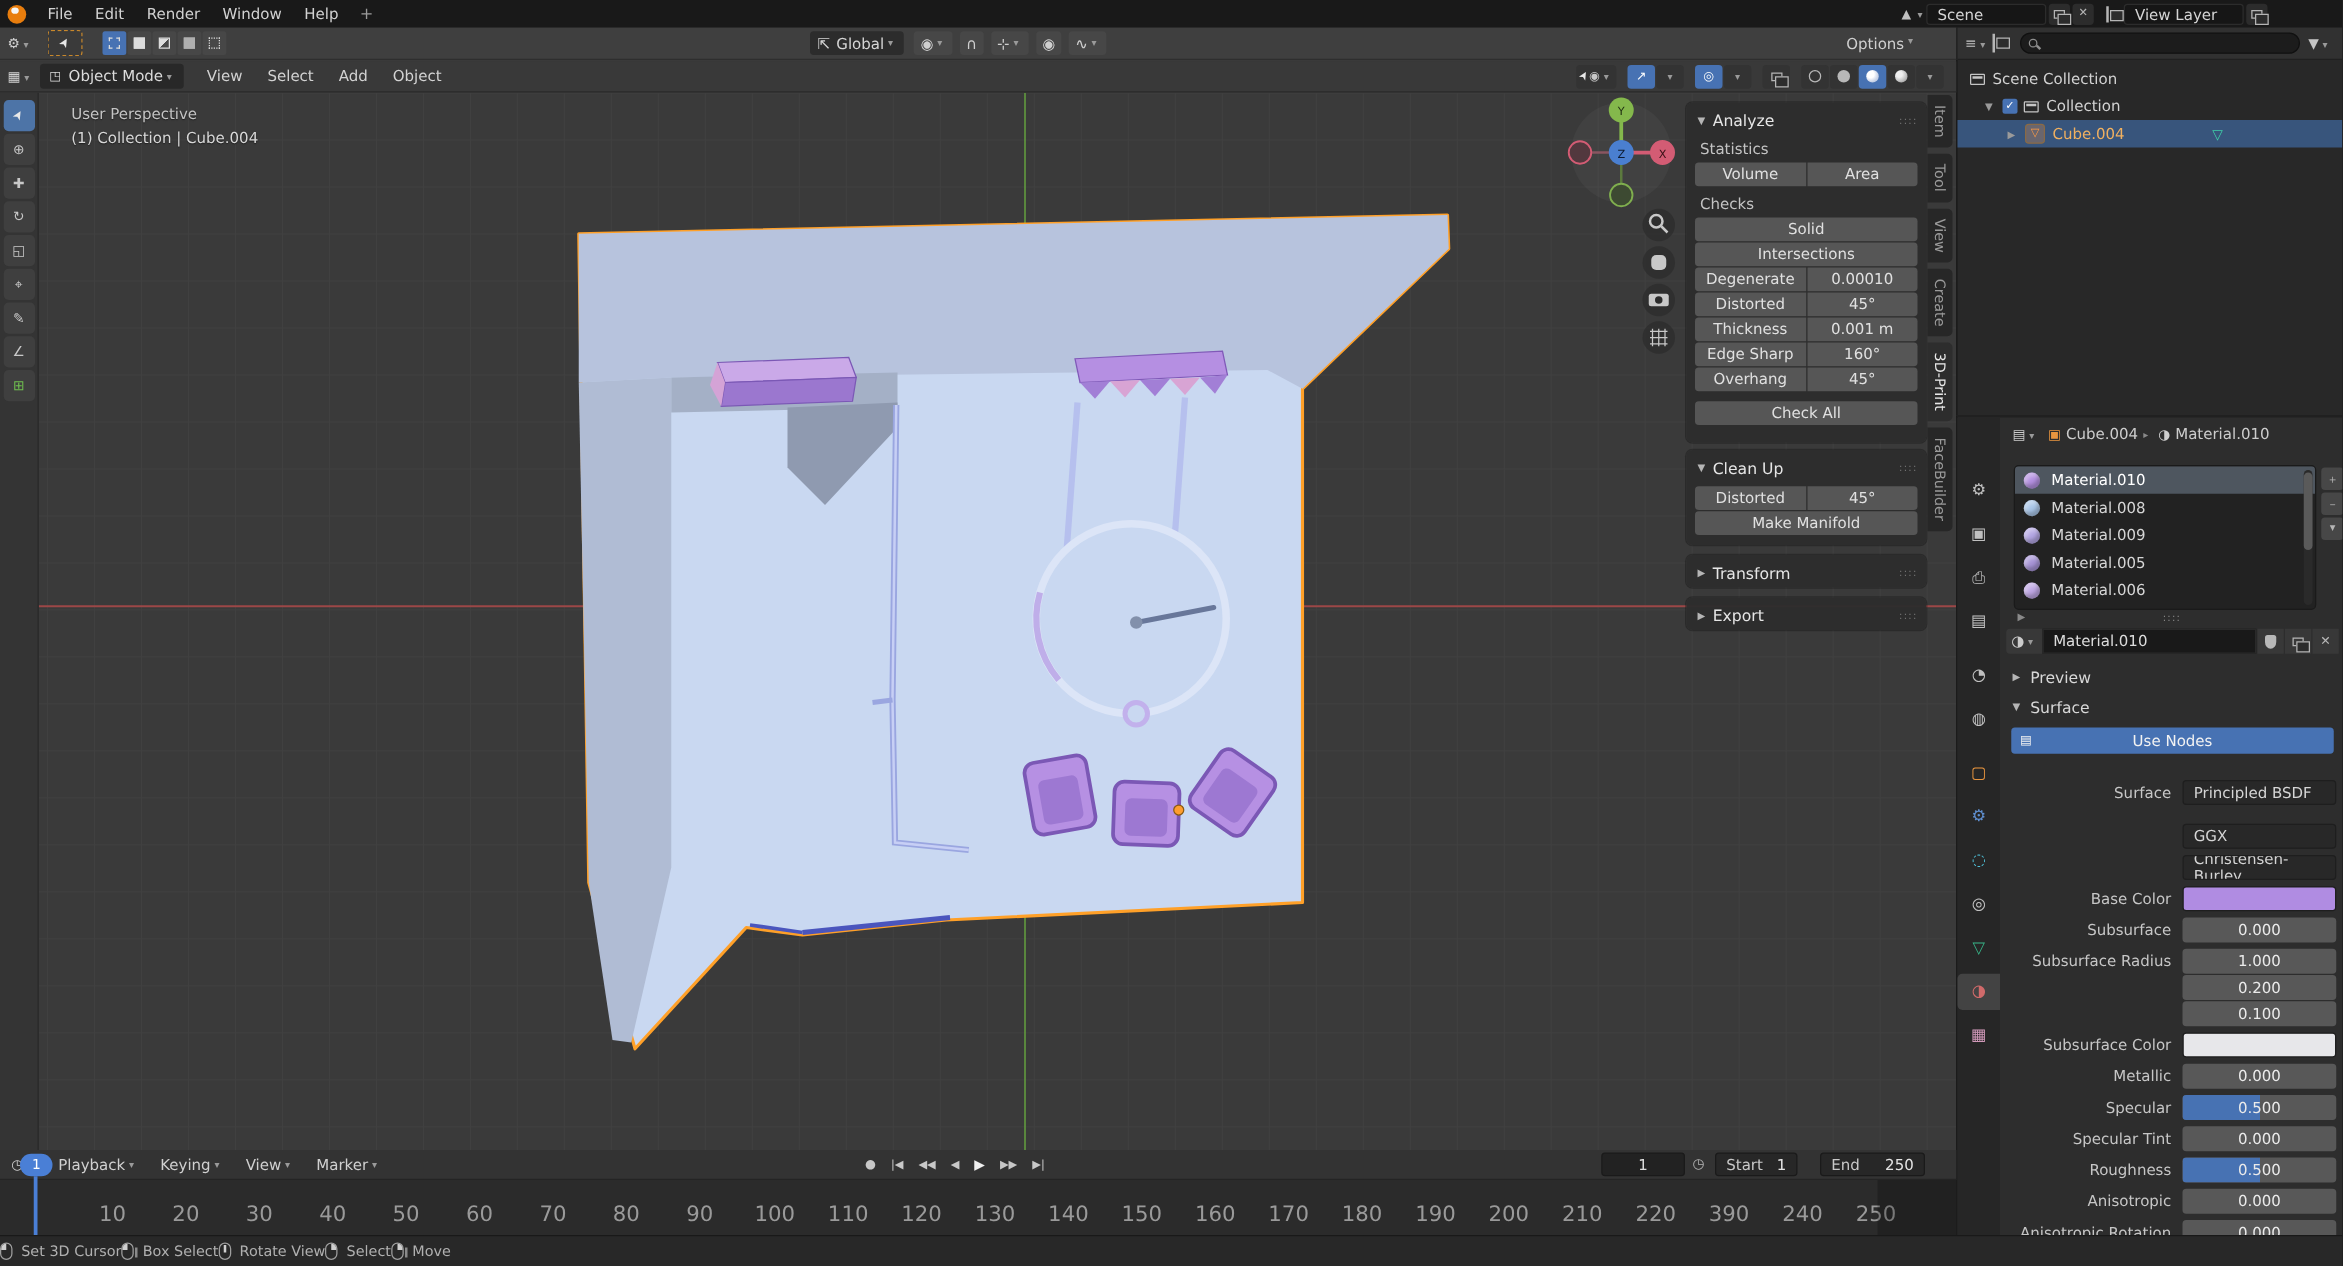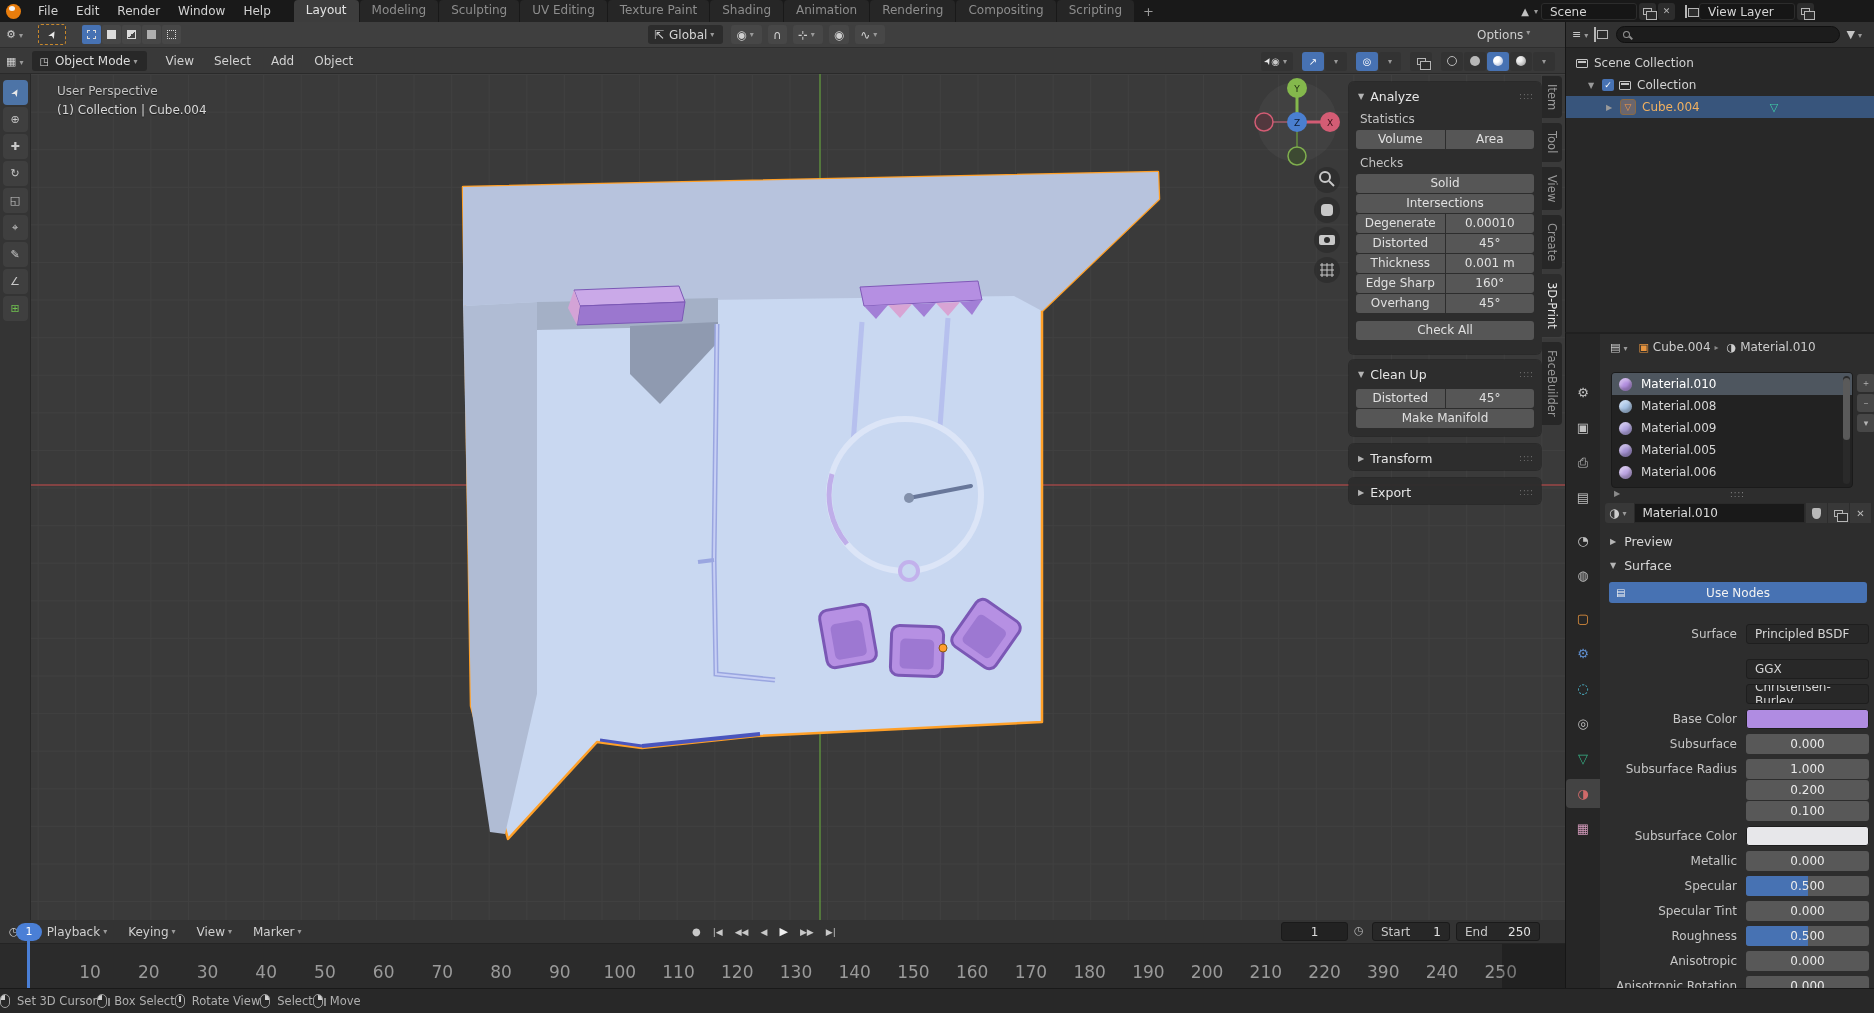--- a/index.html
+++ b/index.html
@@ -181,33 +181,20 @@
   <div id="topbar">
     <div class="blender-logo"></div>
     <div style="display:flex">
 
     <span class="menu-item">File</span>
         <span class="menu-item">Edit</span>
         <span class="menu-item">Render</span>
         <span class="menu-item">Window</span>
         <span class="menu-item">Help</span>
       </div>
-    <div id="workspaces">
-
-    <span class="ws-tab active">Layout</span>
-        <span class="ws-tab">Modeling</span>
-        <span class="ws-tab">Sculpting</span>
-        <span class="ws-tab">UV Editing</span>
-        <span class="ws-tab">Texture Paint</span>
-        <span class="ws-tab">Shading</span>
-        <span class="ws-tab">Animation</span>
-        <span class="ws-tab">Rendering</span>
-        <span class="ws-tab">Compositing</span>
-        <span class="ws-tab">Scripting</span>
-      </div>
     <span class="ws-add">+</span>
     <div id="topbar-right">
       <div class="tb-block">
         <span class="tb-icon">▲</span>
         <span class="caret">▾</span>
         <span class="tb-field">Scene</span>
         <span class="sq-btn">
             <span class="icon-layers"></span>
           </span>
         <span class="sq-btn">✕</span>
@@ -861,21 +848,21 @@
         <span class="tp-btn" style="font-size:10px">●</span>
         <span class="tp-btn">|◀</span>
         <span class="tp-btn">◀◀</span>
         <span class="tp-btn">◀</span>
         <span class="tp-btn play">▶</span>
         <span class="tp-btn">▶▶</span>
         <span class="tp-btn">▶|</span>
       </div>
       <div class="tl-field" style="left:1281px;top:2px;width:67px">1</div>
       <span style="position:absolute;left:1354px;top:4px;color:#b5b5b5;font-size:11px">◷</span>
-      <div class="tl-sfield" style="left:1372px;top:2px;width:78px">
+      <div class="tl-sfield" style="left:1372px;top:2px;width:66px">
         <span>Start</span>
           <span class="v">1</span>
       </div>
       <div class="tl-sfield" style="left:1456px;top:2px;width:84px">
         <span>End</span>
           <span class="v">250</span>
       </div>
     </div>
     <div id="tl-ruler">
 

